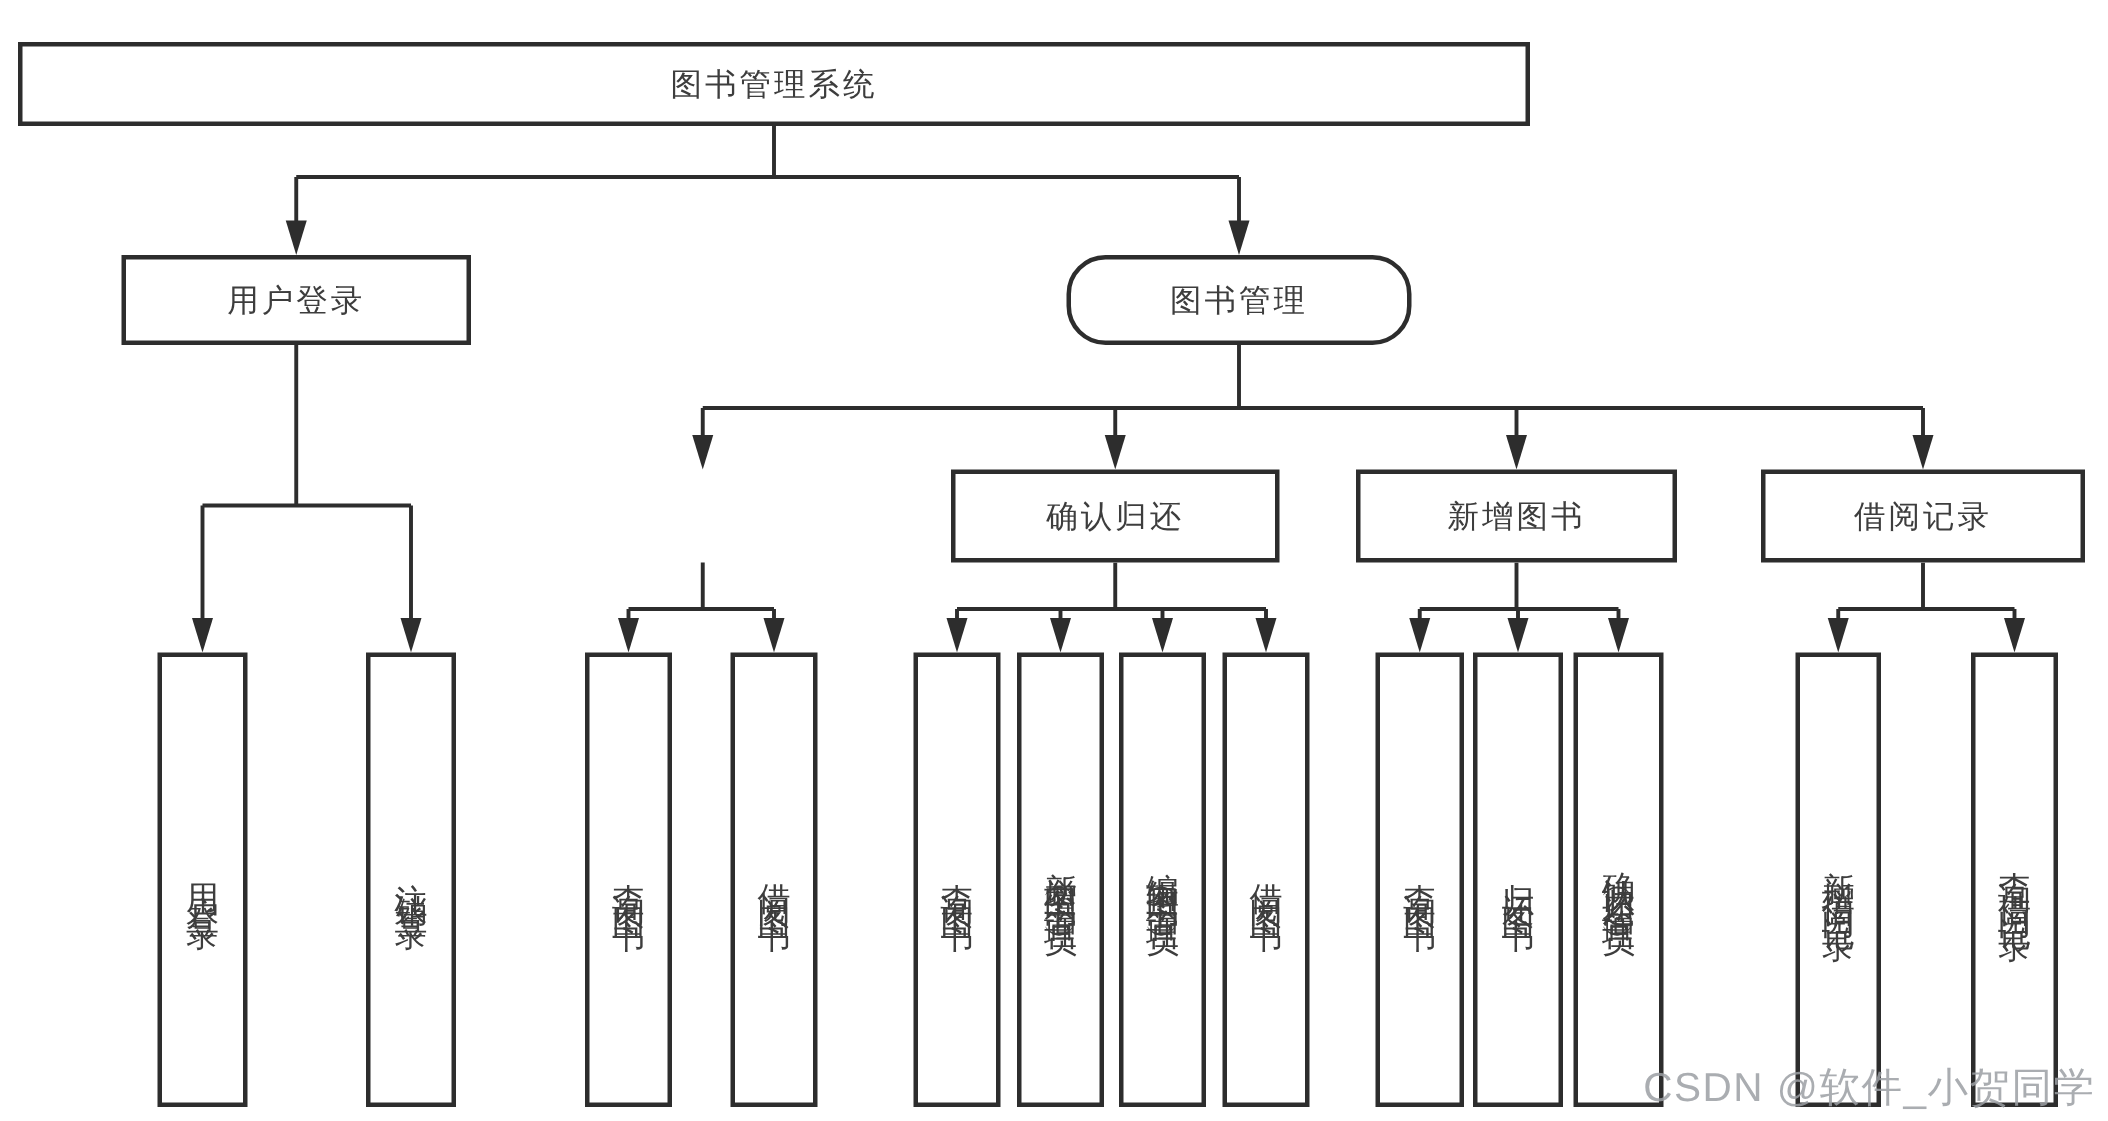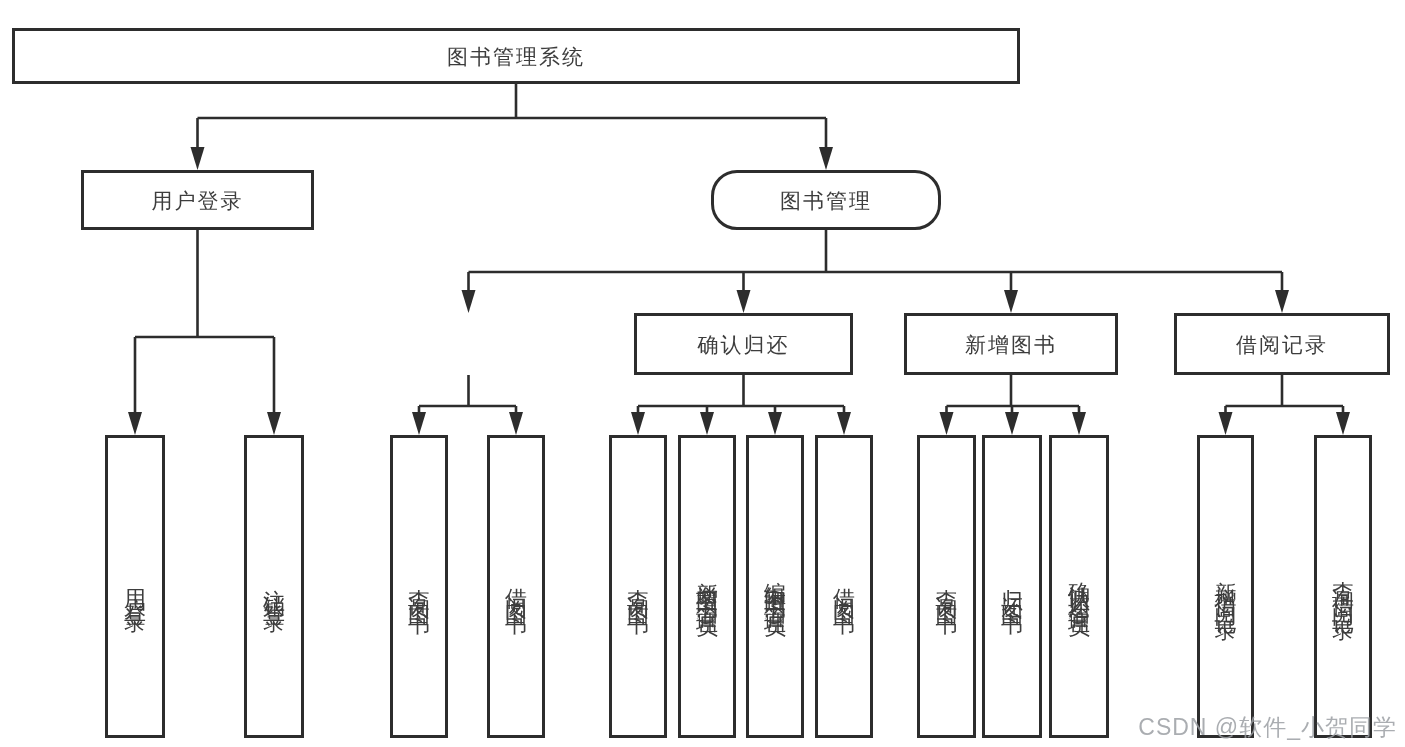--- a/index.html
+++ b/index.html
@@ -42,21 +42,21 @@
     text-orientation: mixed;
     font-size: 22px;
     letter-spacing: 8px;
     line-height: 1;
     white-space: nowrap;
   }
   .watermark {
     position: absolute;
     right: 8px;
     bottom: 4px;
-    font-size: 23px;
+    font-size: 27px;
     color: rgba(155, 159, 163, 0.85);
     letter-spacing: 1px;
     white-space: nowrap;
     z-index: 10;
   }
 </style>
 </head>
 <body>
 
 <div id="canvas">

